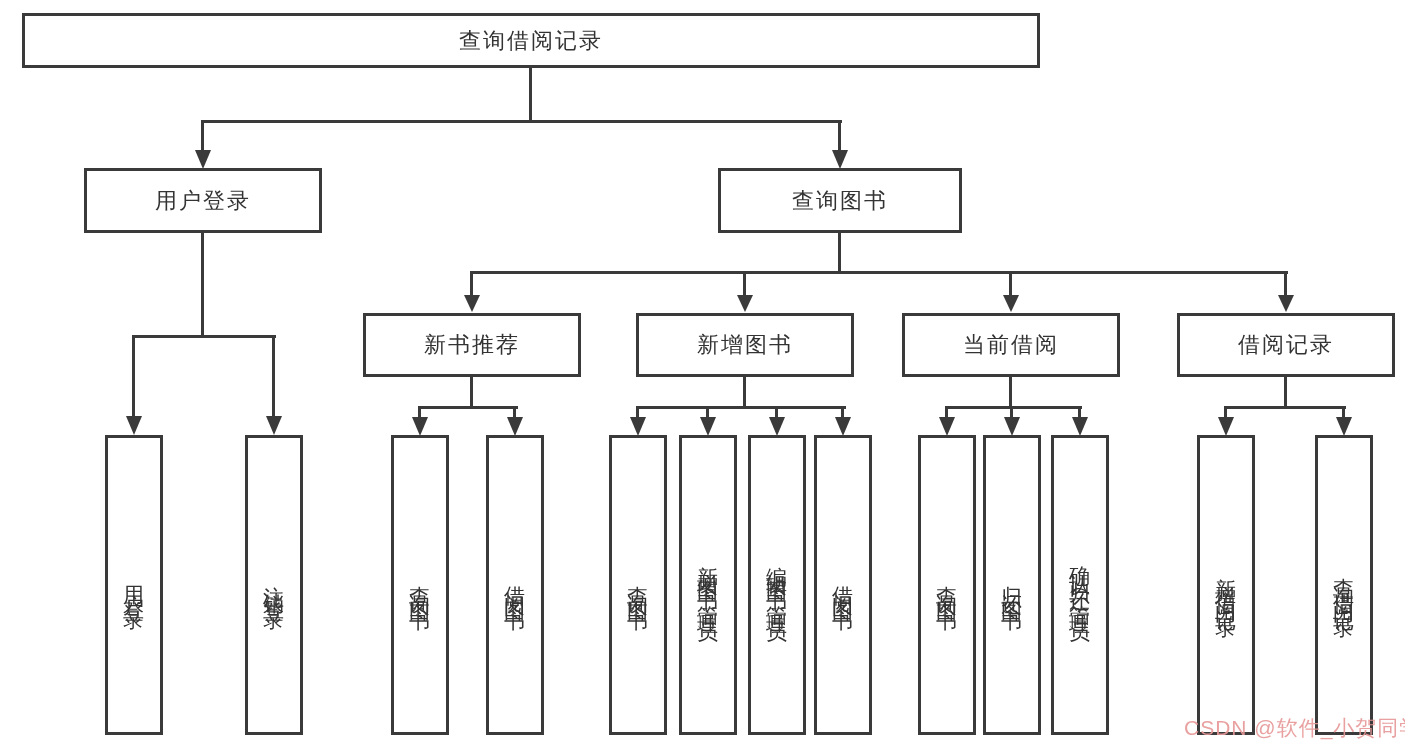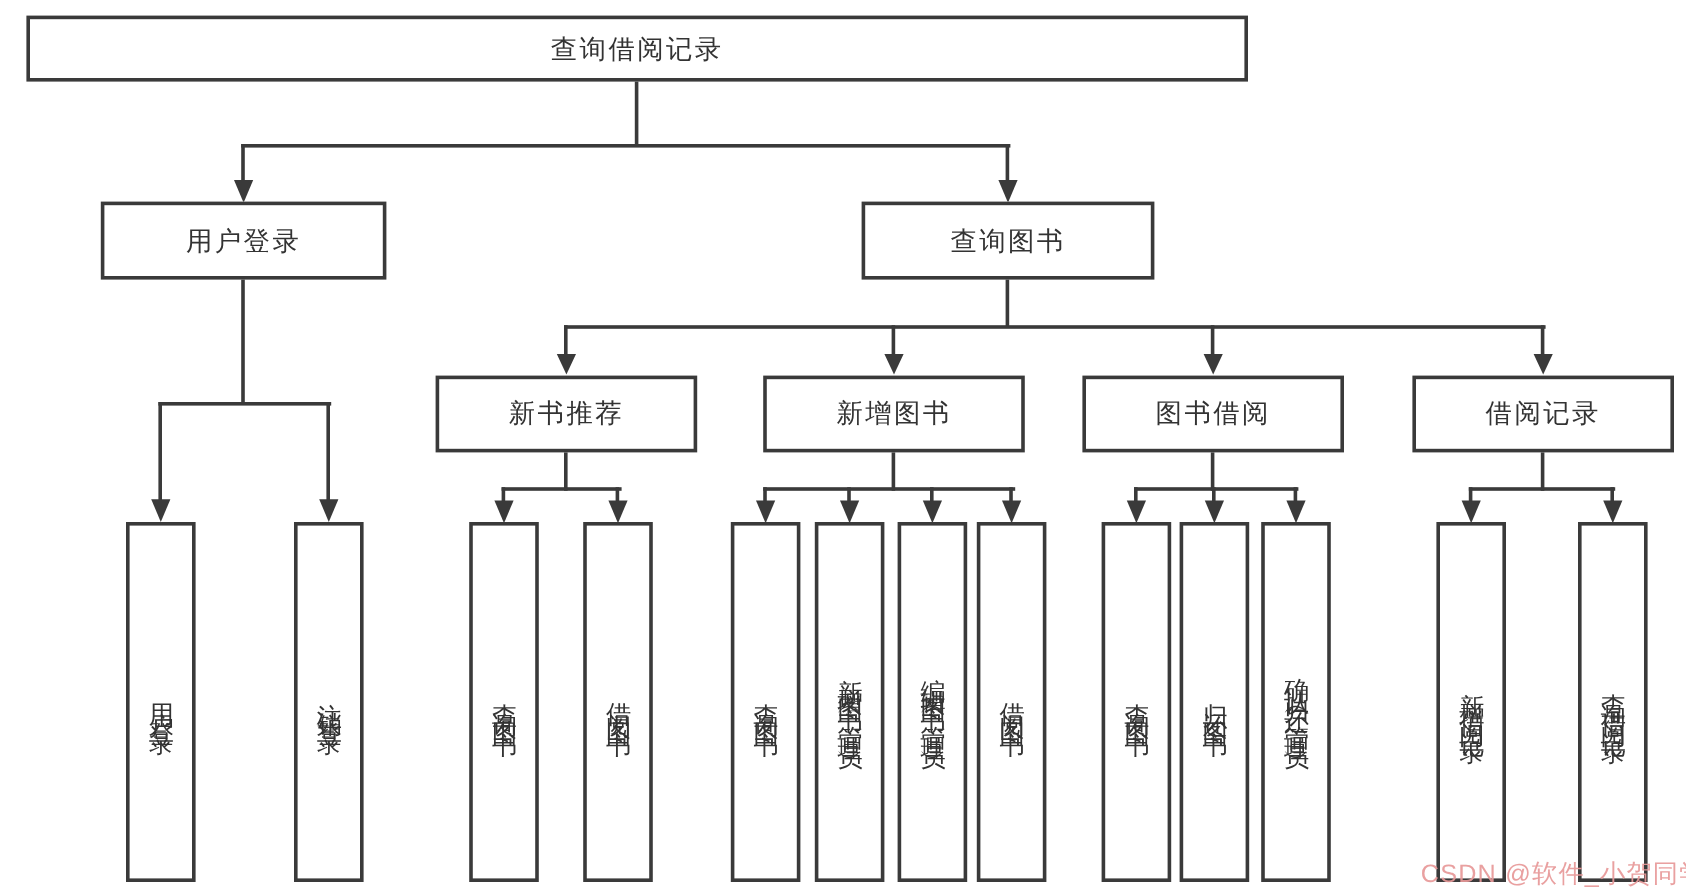--- a/index.html
+++ b/index.html
@@ -76,21 +76,21 @@
   <div class="line vl" style="left:1284px;top:271px;height:28px;"></div>
   <div class="arrow" style="left:1278px;top:295px;border-top-width:17px;"></div>
 
   <div class="box" style="left:363px;top:313px;width:218px;height:64px;">
     <span>新书推荐</span>
   </div>
   <div class="box" style="left:636px;top:313px;width:218px;height:64px;">
     <span>新增图书</span>
   </div>
   <div class="box" style="left:902px;top:313px;width:218px;height:64px;">
-    <span>图书借阅</span>
+    <span>当前借阅</span>
   </div>
   <div class="box" style="left:1177px;top:313px;width:218px;height:64px;">
     <span>借阅记录</span>
   </div>
 
   <div class="line vl" style="left:470px;top:377px;height:32px;"></div>
   <div class="line hl" style="left:418px;top:406px;width:100px;"></div>
   <div class="line vl" style="left:418px;top:406px;height:13px;"></div>
   <div class="arrow" style="left:412px;top:417px;"></div>
   <div class="line vl" style="left:513px;top:406px;height:13px;"></div>

